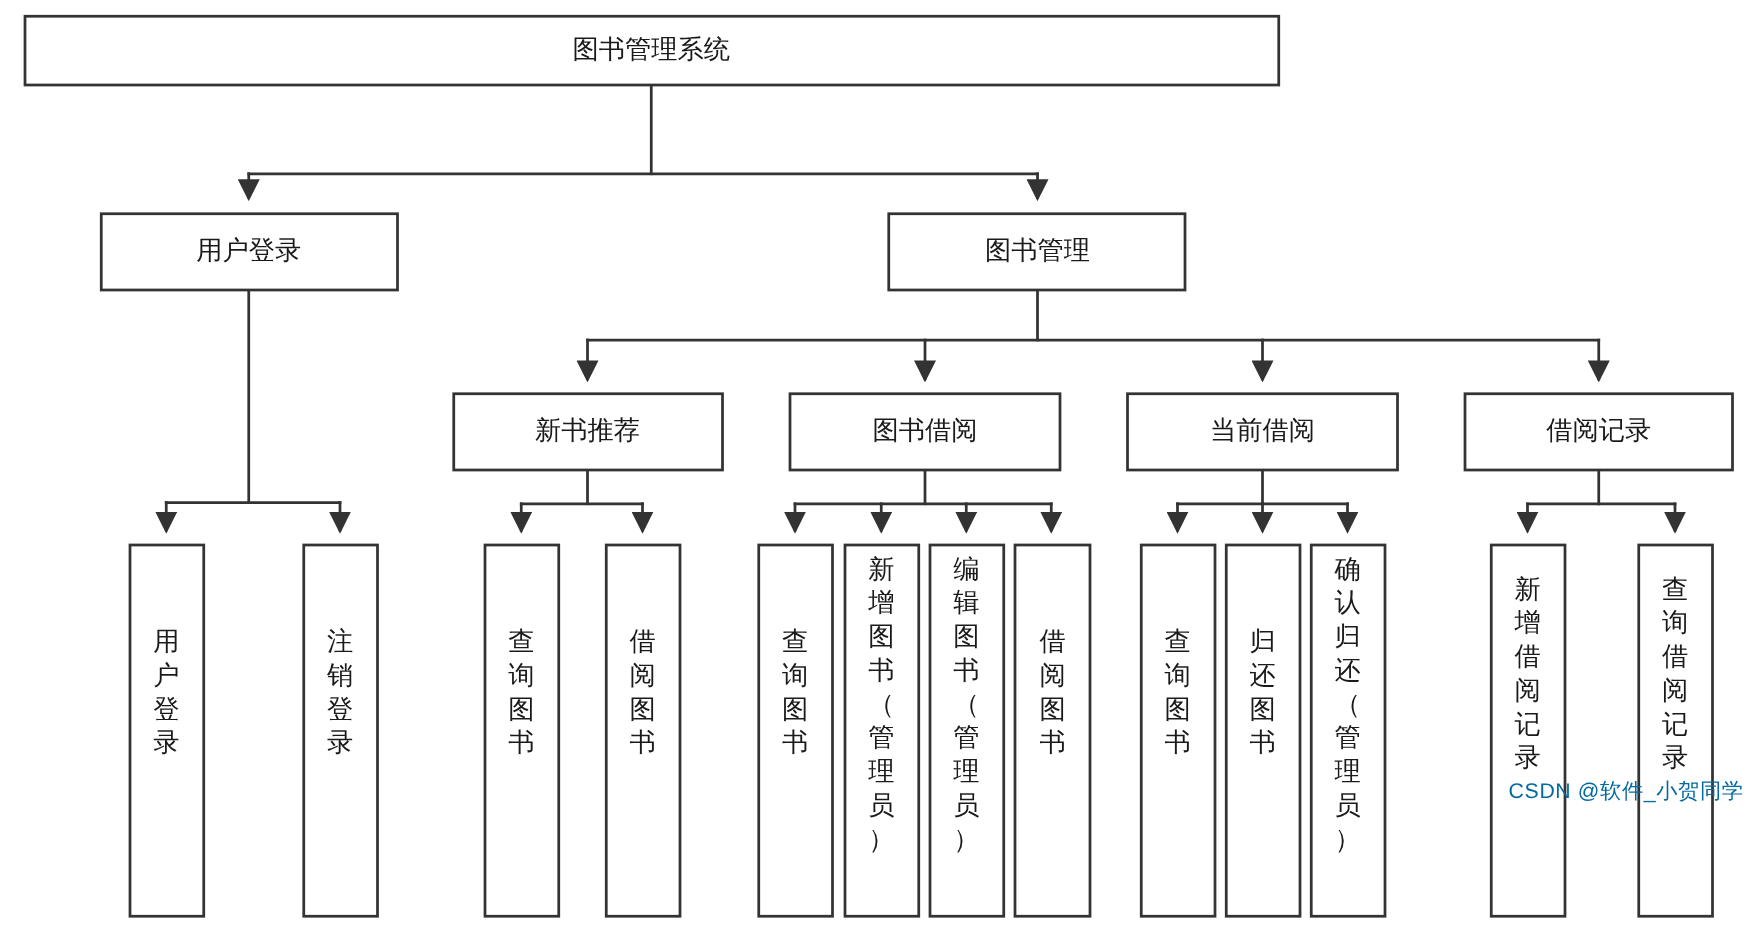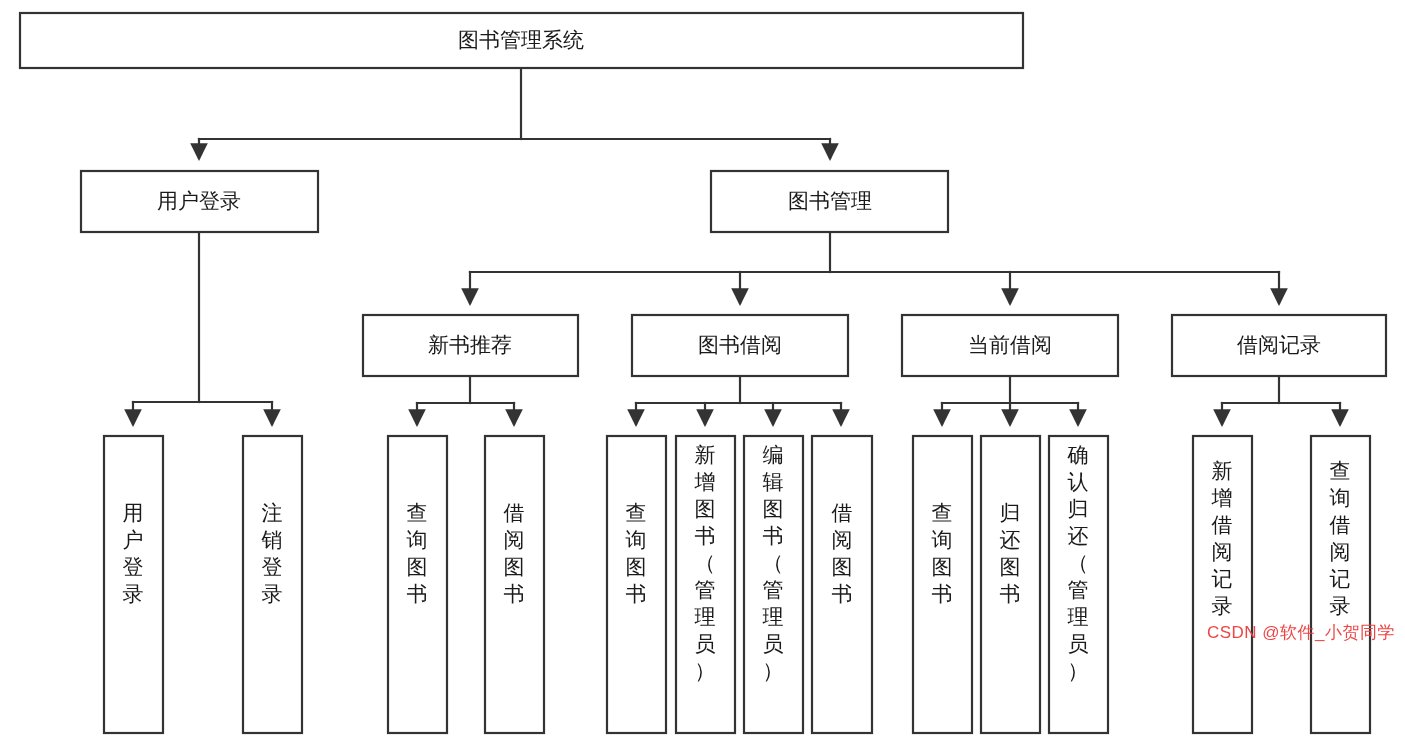--- a/index.html
+++ b/index.html
@@ -36,21 +36,21 @@
     stroke-linecap:square;
   }
   .arrow-head{ fill:#333333; stroke:none; }
 
   .watermark{
     position:absolute;
     right:10px;
     bottom:6px;
     font-family:"Liberation Sans","DejaVu Sans",sans-serif;
     font-size:17px;
-    color:#ef4444;
+    color:#0369a1;
     white-space:nowrap;
     letter-spacing:0.5px;
     user-select:none;
   }
 </style>
 </head>
 <body>
 
 <div id="diagram-root">
   <svg width="1405" height="747" viewBox="0 0 1405 747" xmlns="http://www.w3.org/2000/svg">

